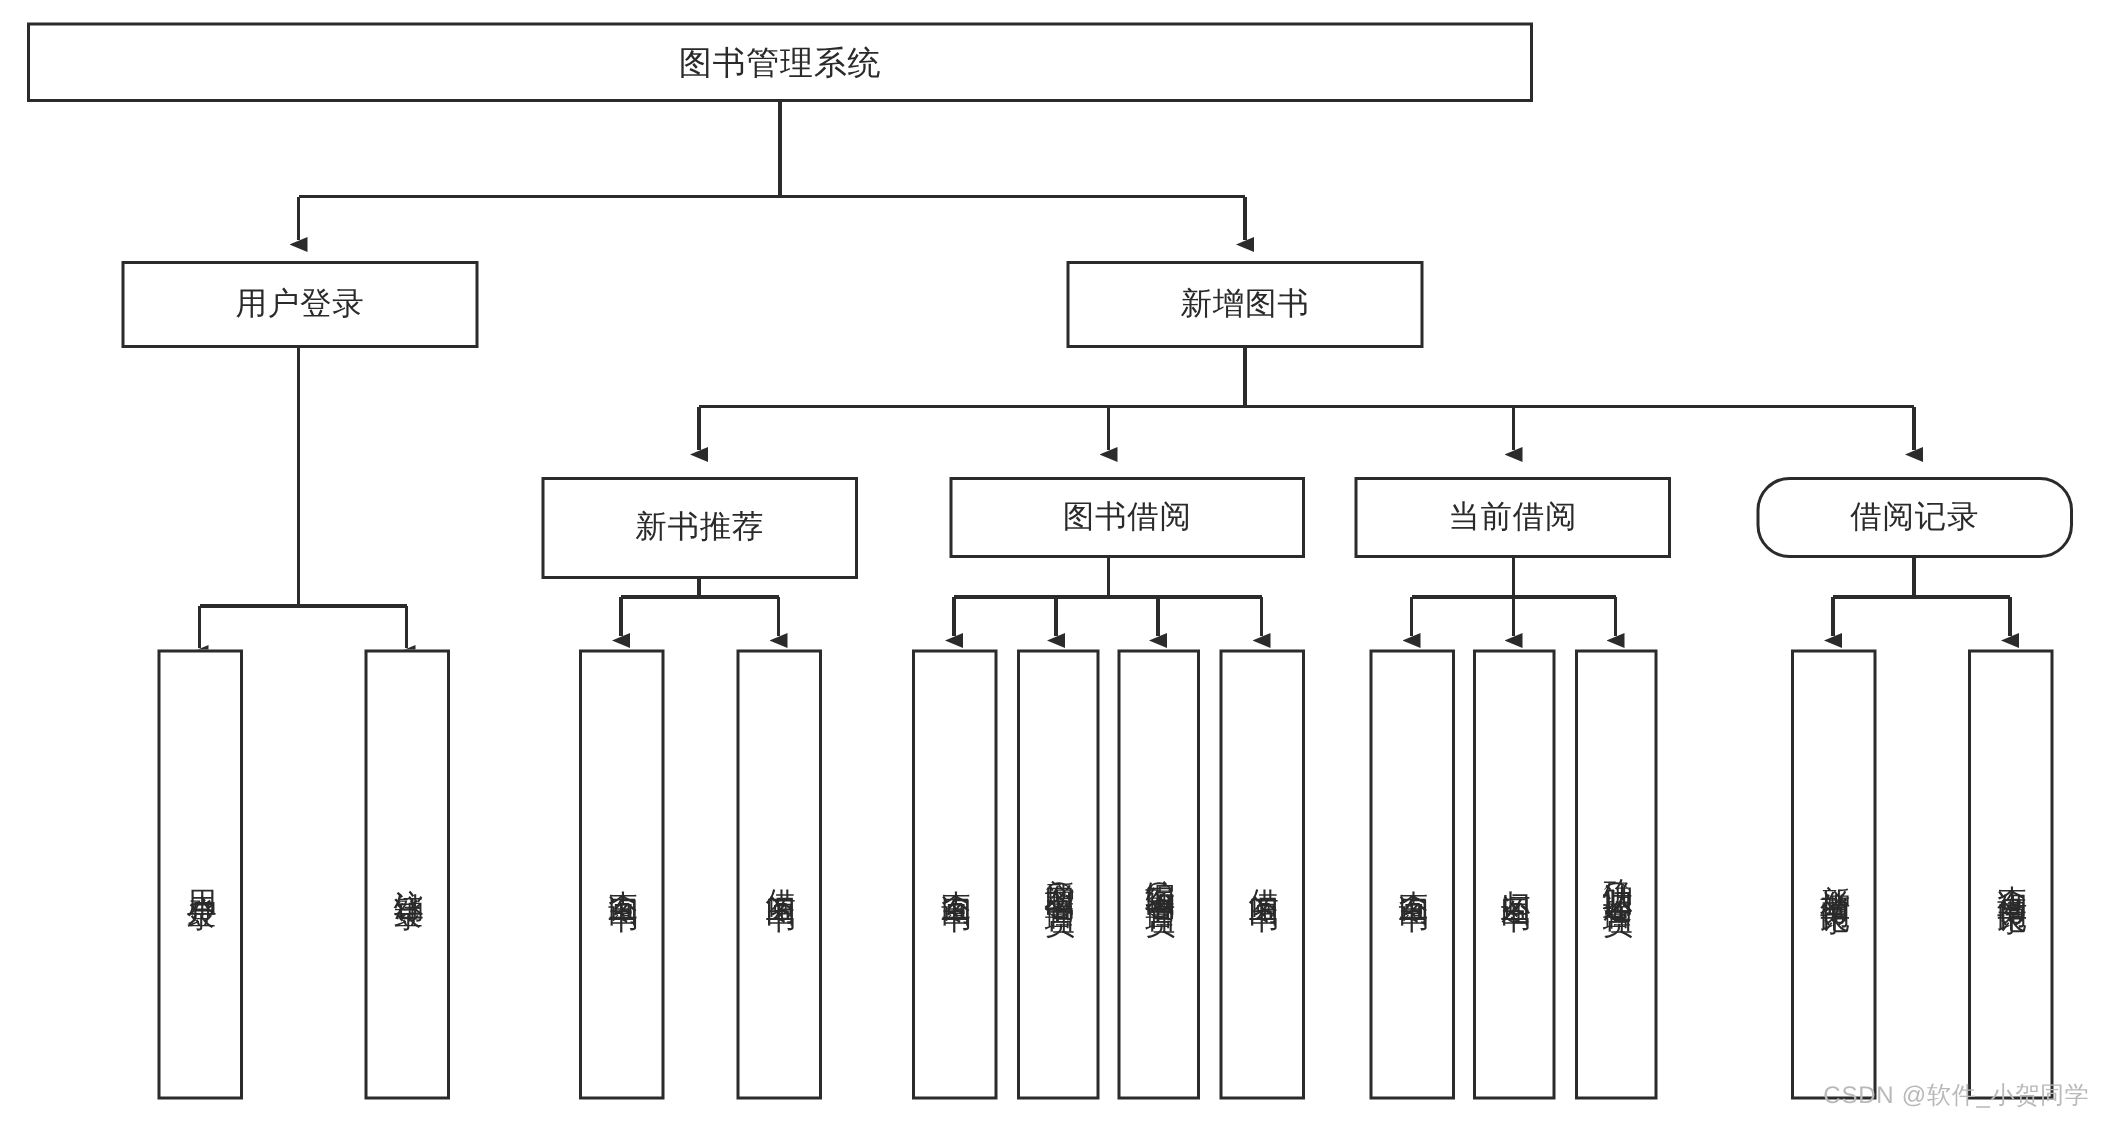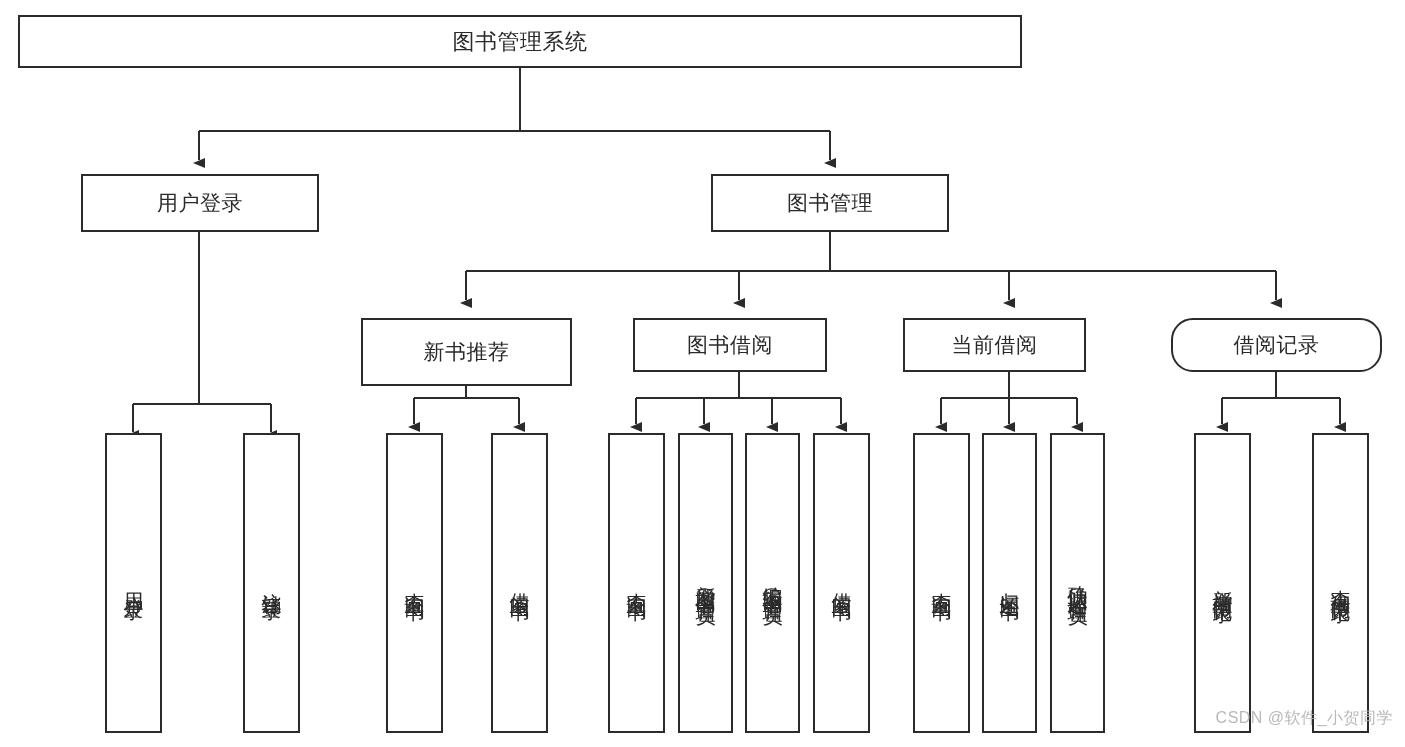--- a/index.html
+++ b/index.html
@@ -56,21 +56,21 @@
     letter-spacing: 3px;
     font-size: 20px;
   }
   .node-box.root .node-label { font-size: 22px; }
   .node-box.level1 .node-label { font-size: 21px; }
   .node-box.level2 .node-label { font-size: 21px; }
 
   #watermark {
     position: absolute;
     right: 12px;
-    bottom: 18px;
+    bottom: 6px;
     font-size: 16px;
     color: #b9b9b9;
     letter-spacing: 0.5px;
     z-index: 20;
     white-space: nowrap;
     pointer-events: none;
   }
 </style>
 </head>
 <body>
@@ -129,32 +129,32 @@
 
   <div class="node-box root" style="left:18px; top:15px; width:1004px; height:53px;">
     <span class="node-label">图书管理系统</span>
   </div>
 
   <div class="node-box level1" style="left:81px; top:174px; width:238px; height:58px;">
     <span class="node-label">用户登录</span>
   </div>
 
   <div class="node-box level1" style="left:711px; top:174px; width:238px; height:58px;">
-    <span class="node-label">图书管理</span>
+    <span class="node-label">新增图书</span>
   </div>
 
   <div class="node-box level2" style="left:361px; top:318px; width:211px; height:68px;">
     <span class="node-label">新书推荐</span>
   </div>
 
-  <div class="node-box level2" style="left:633px; top:318px; width:194px; height:54px;">
+  <div class="node-box level2" style="left:633px; top:318px; width:237px; height:54px;">
     <span class="node-label">图书借阅</span>
   </div>
 
-  <div class="node-box level2" style="left:903px; top:318px; width:183px; height:54px;">
+  <div class="node-box level2" style="left:903px; top:318px; width:211px; height:54px;">
     <span class="node-label">当前借阅</span>
   </div>
 
   <div class="node-box level2" style="left:1171px; top:318px; width:211px; height:54px;border-radius:22px;">
     <span class="node-label">借阅记录</span>
   </div>
 
   <div class="node-box vertical" style="left:105px; top:433px; width:57px; height:300px;">
     <span class="node-label">用户登录</span>
   </div>

